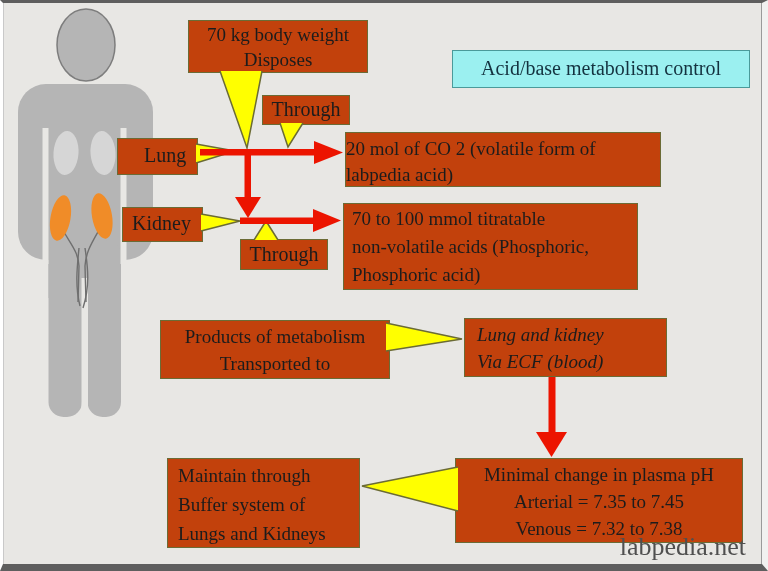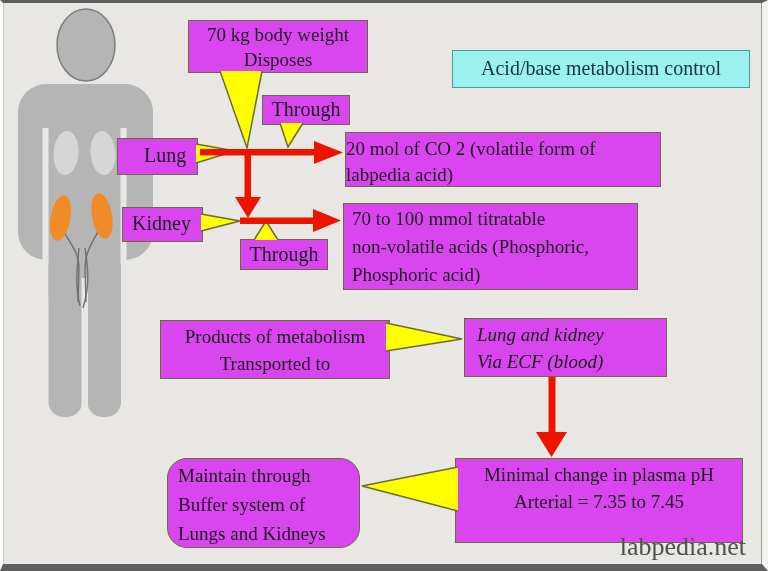--- a/index.html
+++ b/index.html
@@ -12,21 +12,21 @@
     position:absolute;inset:0;pointer-events:none;z-index:50;
     border-top:3px solid #5e5e5e;border-bottom:7px solid #5e5e5e;
     border-left:3px solid #ffffff;border-right:6px solid #f1f1f0;
     box-shadow:inset -1px 0 0 #9a9a9a, inset 1px 0 0 #c9c9c9;
   }
   svg.layer{position:absolute;left:0;top:0;pointer-events:none;}
   #figure-layer{z-index:1;}
   #connector-layer{z-index:3;}
   .box{
     position:absolute;z-index:2;
-    background:#d946ef;border:1.5px solid #6b6b35;
+    background:#c2410c;border:1.5px solid #6b6b35;
     color:#1c1c1c;font-size:19px;line-height:26px;
     box-sizing:border-box;
   }
   .box .ln{white-space:nowrap;}
   .center{text-align:center;}
   .title-box{
     position:absolute;z-index:2;background:#9bf0f0;border:1.5px solid #4a9a9a;
     color:#14323f;font-size:20px;line-height:35px;text-align:center;
     box-sizing:border-box;
     margin-top:28px;
@@ -98,29 +98,30 @@
   <div class="box center" style="left:160px;top:320px;width:230px;height:59px;line-height:27px;padding-top:2px;">
     <div class="ln">Products of metabolism</div>
     <div class="ln">Transported to</div>
   </div>
 
   <div class="box" style="left:464px;top:318px;width:203px;height:59px;line-height:27px;padding:2px 0 0 12px;font-style:italic;">
     <div class="ln">Lung and kidney</div>
     <div class="ln">Via ECF (blood)</div>
   </div>
 
-  <div class="box" style="left:167px;top:458px;width:193px;height:90px;line-height:29px;padding:2px 0 0 10px;border-radius:20px;">
+  <div class="box" style="left:167px;top:458px;width:193px;height:90px;line-height:29px;padding:2px 0 0 10px;">
     <div class="ln">Maintain through</div>
     <div class="ln">Buffer system of</div>
     <div class="ln">Lungs and Kidneys</div>
   </div>
 
   <div class="box center" style="left:455px;top:458px;width:288px;height:85px;line-height:27px;padding-top:2px;">
     <div class="ln">Minimal change in plasma pH</div>
     <div class="ln">Arterial = 7.35 to 7.45</div>
+    <div class="ln">Venous = 7.32 to 7.38</div>
   </div>
 
   <svg id="connector-layer" class="layer" width="768" height="571" viewBox="0 0 768 571">
     <g fill="#ffff00" stroke="#6b6b35" stroke-width="1.5" stroke-linejoin="miter">
       <path d="M220,71 L247,148 L262,71"></path>
       <path d="M280,123 L288,147 L303,123"></path>
       <path d="M196,144 L235,151 L196,163"></path>
       <path d="M201,214 L240,221 L201,231"></path>
       <path d="M254,240 L266,221 L278,240"></path>
       <path d="M386,323 L462,339 L386,351"></path>

